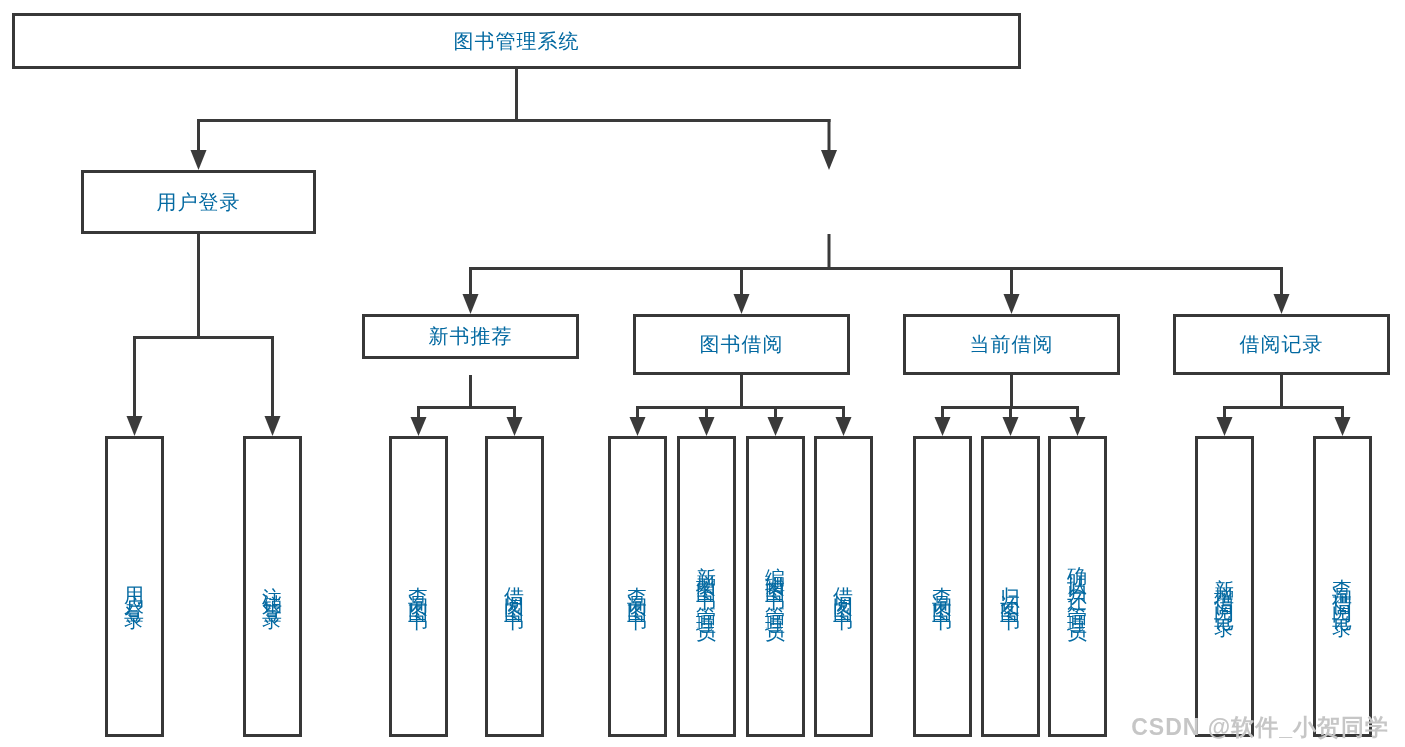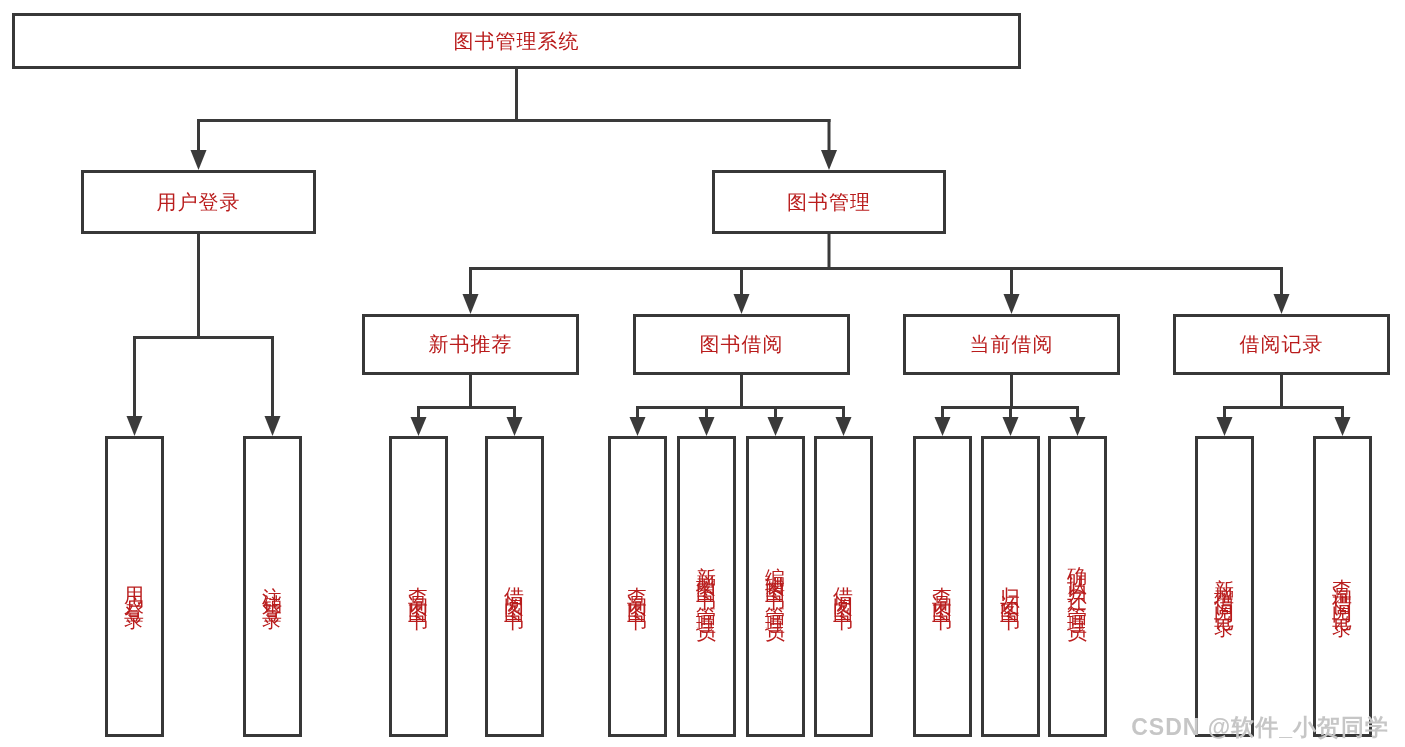--- a/index.html
+++ b/index.html
@@ -22,21 +22,21 @@
     z-index: 1;
   }
   .box {
     position: absolute;
     box-sizing: border-box;
     border: 3px solid #383838;
     background: #ffffff;
     display: flex;
     align-items: center;
     justify-content: center;
-    color: #b91c1c;
+    color: #0369a1;
     font-size: 20px;
     letter-spacing: 1px;
     z-index: 2;
     white-space: nowrap;
   }
   .vbox {
     writing-mode: vertical-rl;
     letter-spacing: 8px;
     white-space: normal;
     line-height: 1;
@@ -115,23 +115,22 @@
     <line x1="1223" y1="407.5" x2="1344" y2="407.5"></line>
     <line x1="1224.5" y1="406" x2="1224.5" y2="419"></line>
     <line x1="1342.5" y1="406" x2="1342.5" y2="419"></line>
     <polygon stroke="none" points="1216.5,417 1232.5,417 1224.5,436"></polygon>
     <polygon stroke="none" points="1334.5,417 1350.5,417 1342.5,436"></polygon>
   </svg>
 
   <div class="box" style="left:12px;top:13px;width:1009px;height:56px">图书管理系统</div>
 
   <div class="box" style="left:81px;top:170px;width:235px;height:64px">用户登录</div>
-  <div class="box" style="left:712px;top:170px;width:234px;height:64px">图书管理</div>
 
-  <div class="box" style="left:362px;top:314px;width:217px;height:61px">新书推荐</div>
+  <div class="box" style="left:362px;top:314px;width:217px;height:45px">新书推荐</div>
   <div class="box" style="left:633px;top:314px;width:217px;height:61px">图书借阅</div>
   <div class="box" style="left:903px;top:314px;width:217px;height:61px">当前借阅</div>
   <div class="box" style="left:1173px;top:314px;width:217px;height:61px">借阅记录</div>
 
   <div class="box vbox" style="left:105px;top:436px;width:59px;height:301px">用户登录</div>
   <div class="box vbox" style="left:243px;top:436px;width:59px;height:301px">注销登录</div>
 
   <div class="box vbox" style="left:389px;top:436px;width:59px;height:301px">查询图书</div>
   <div class="box vbox" style="left:485px;top:436px;width:59px;height:301px">借阅图书</div>
 

